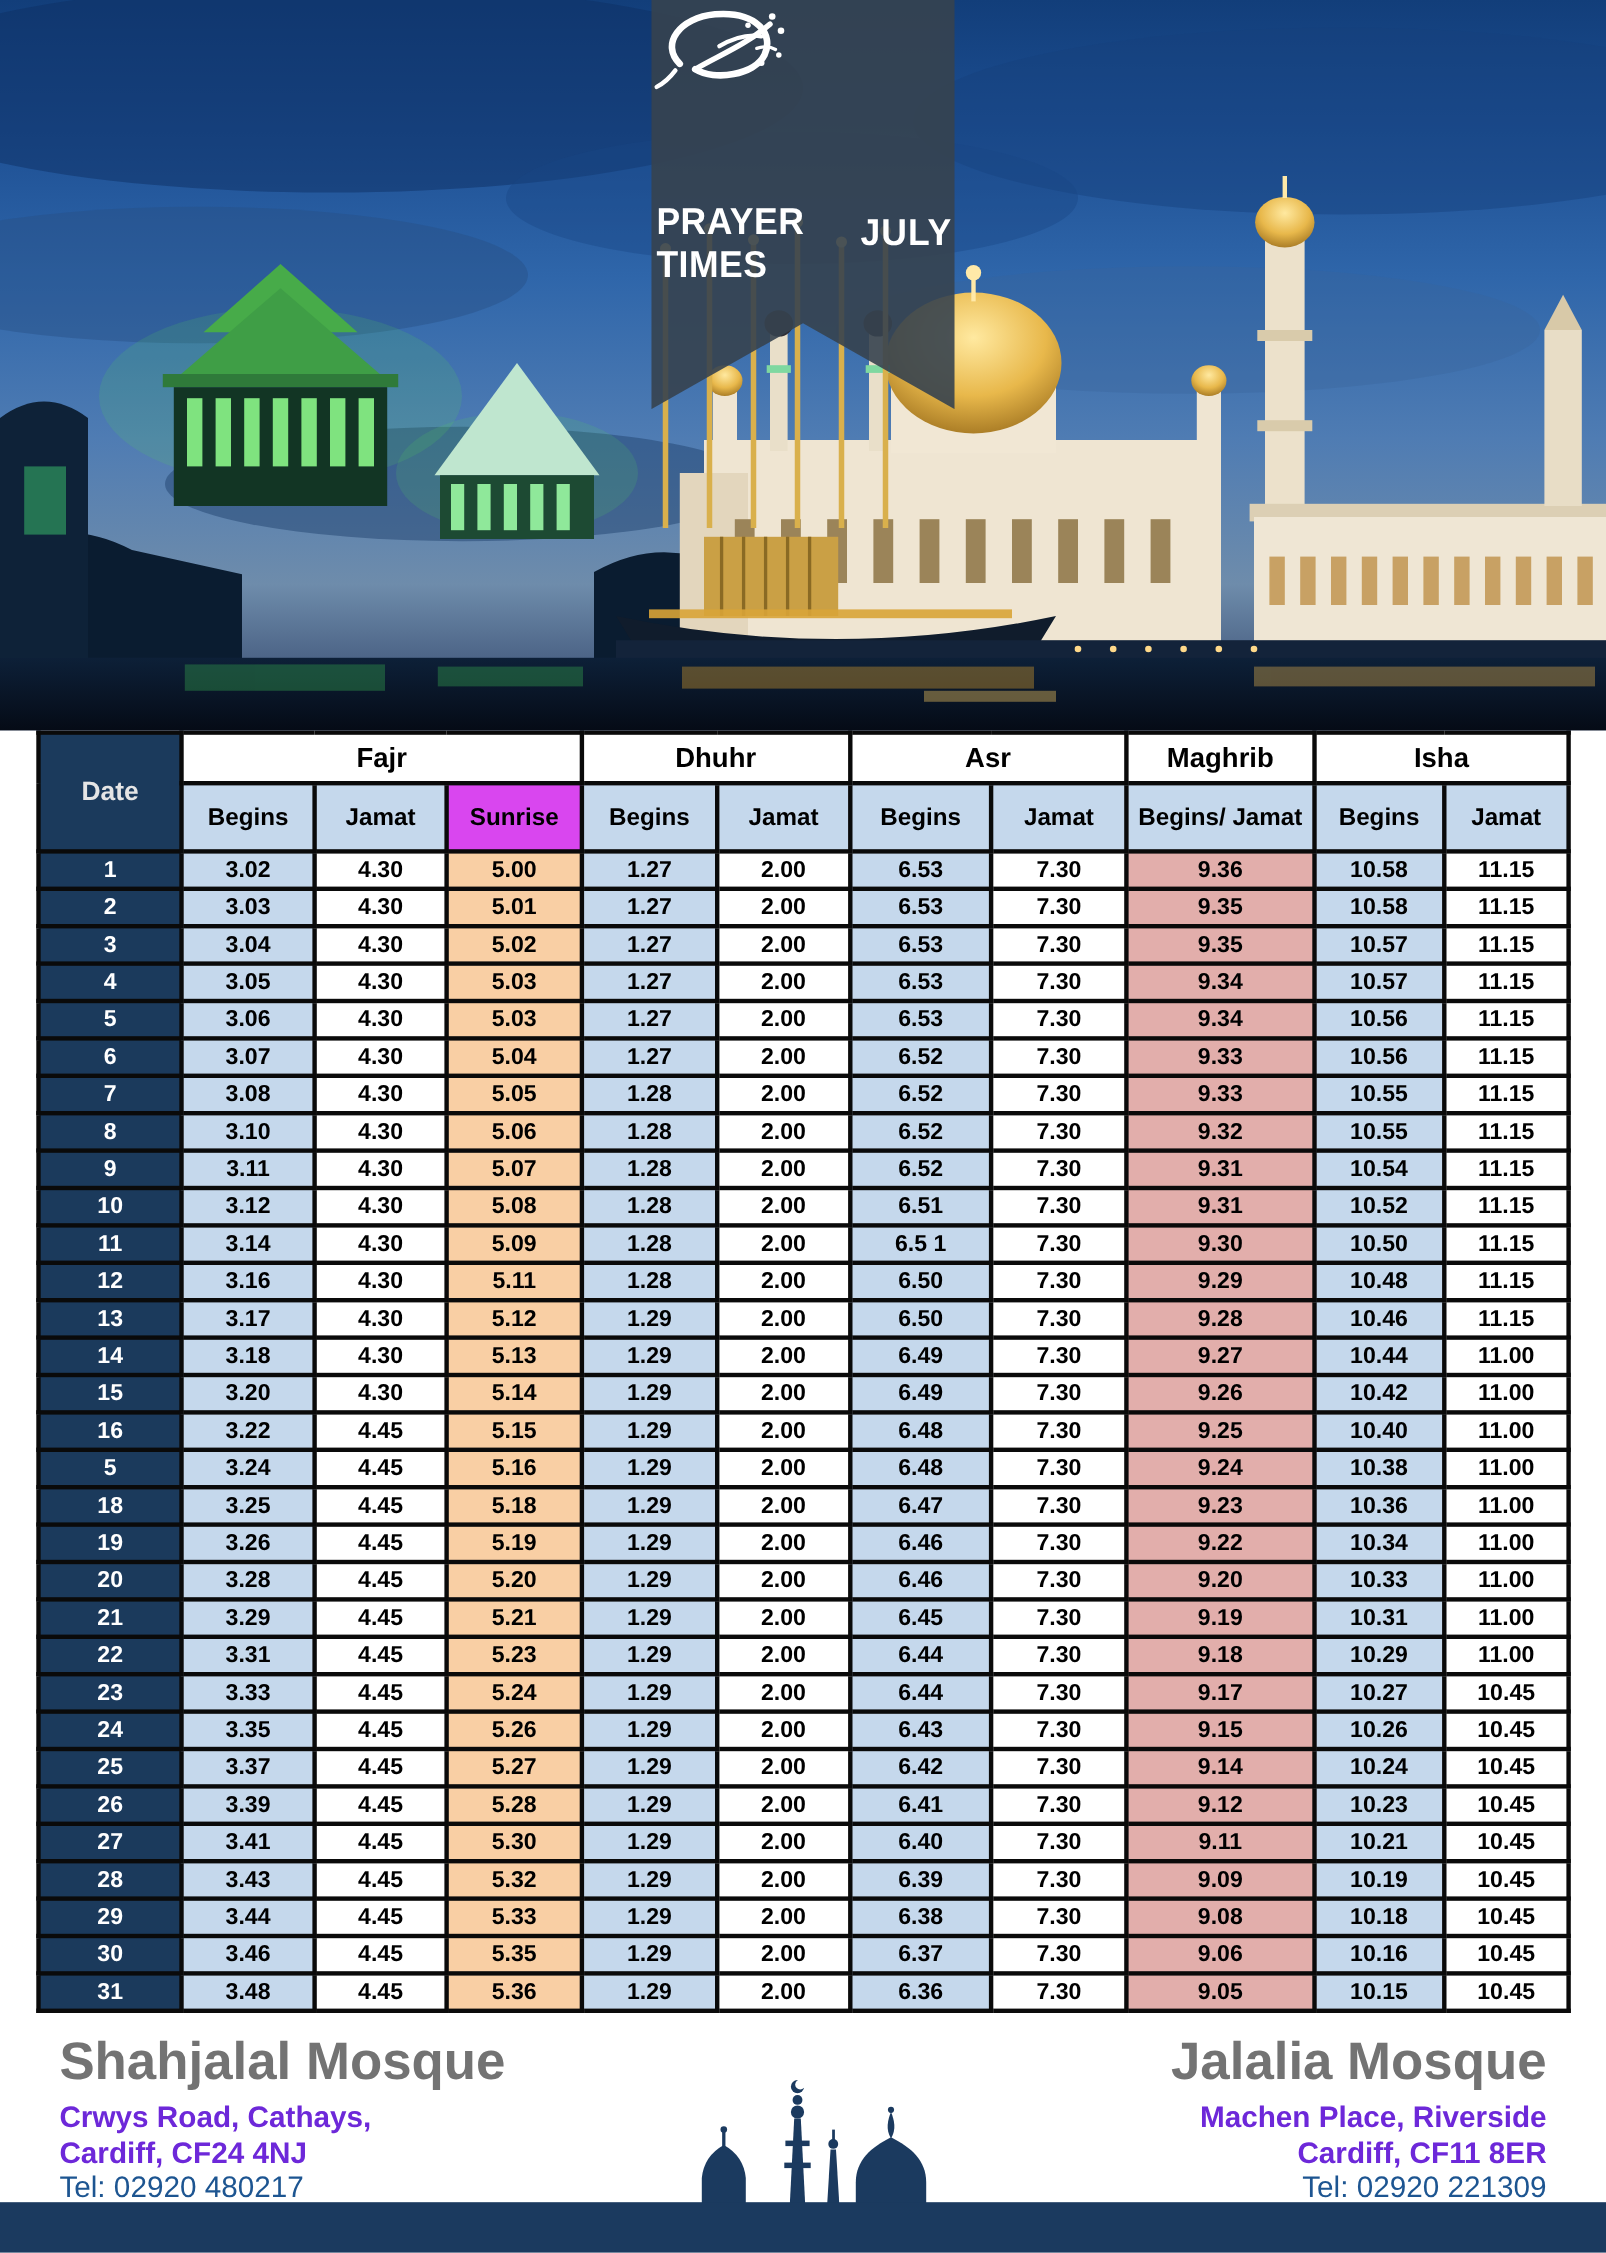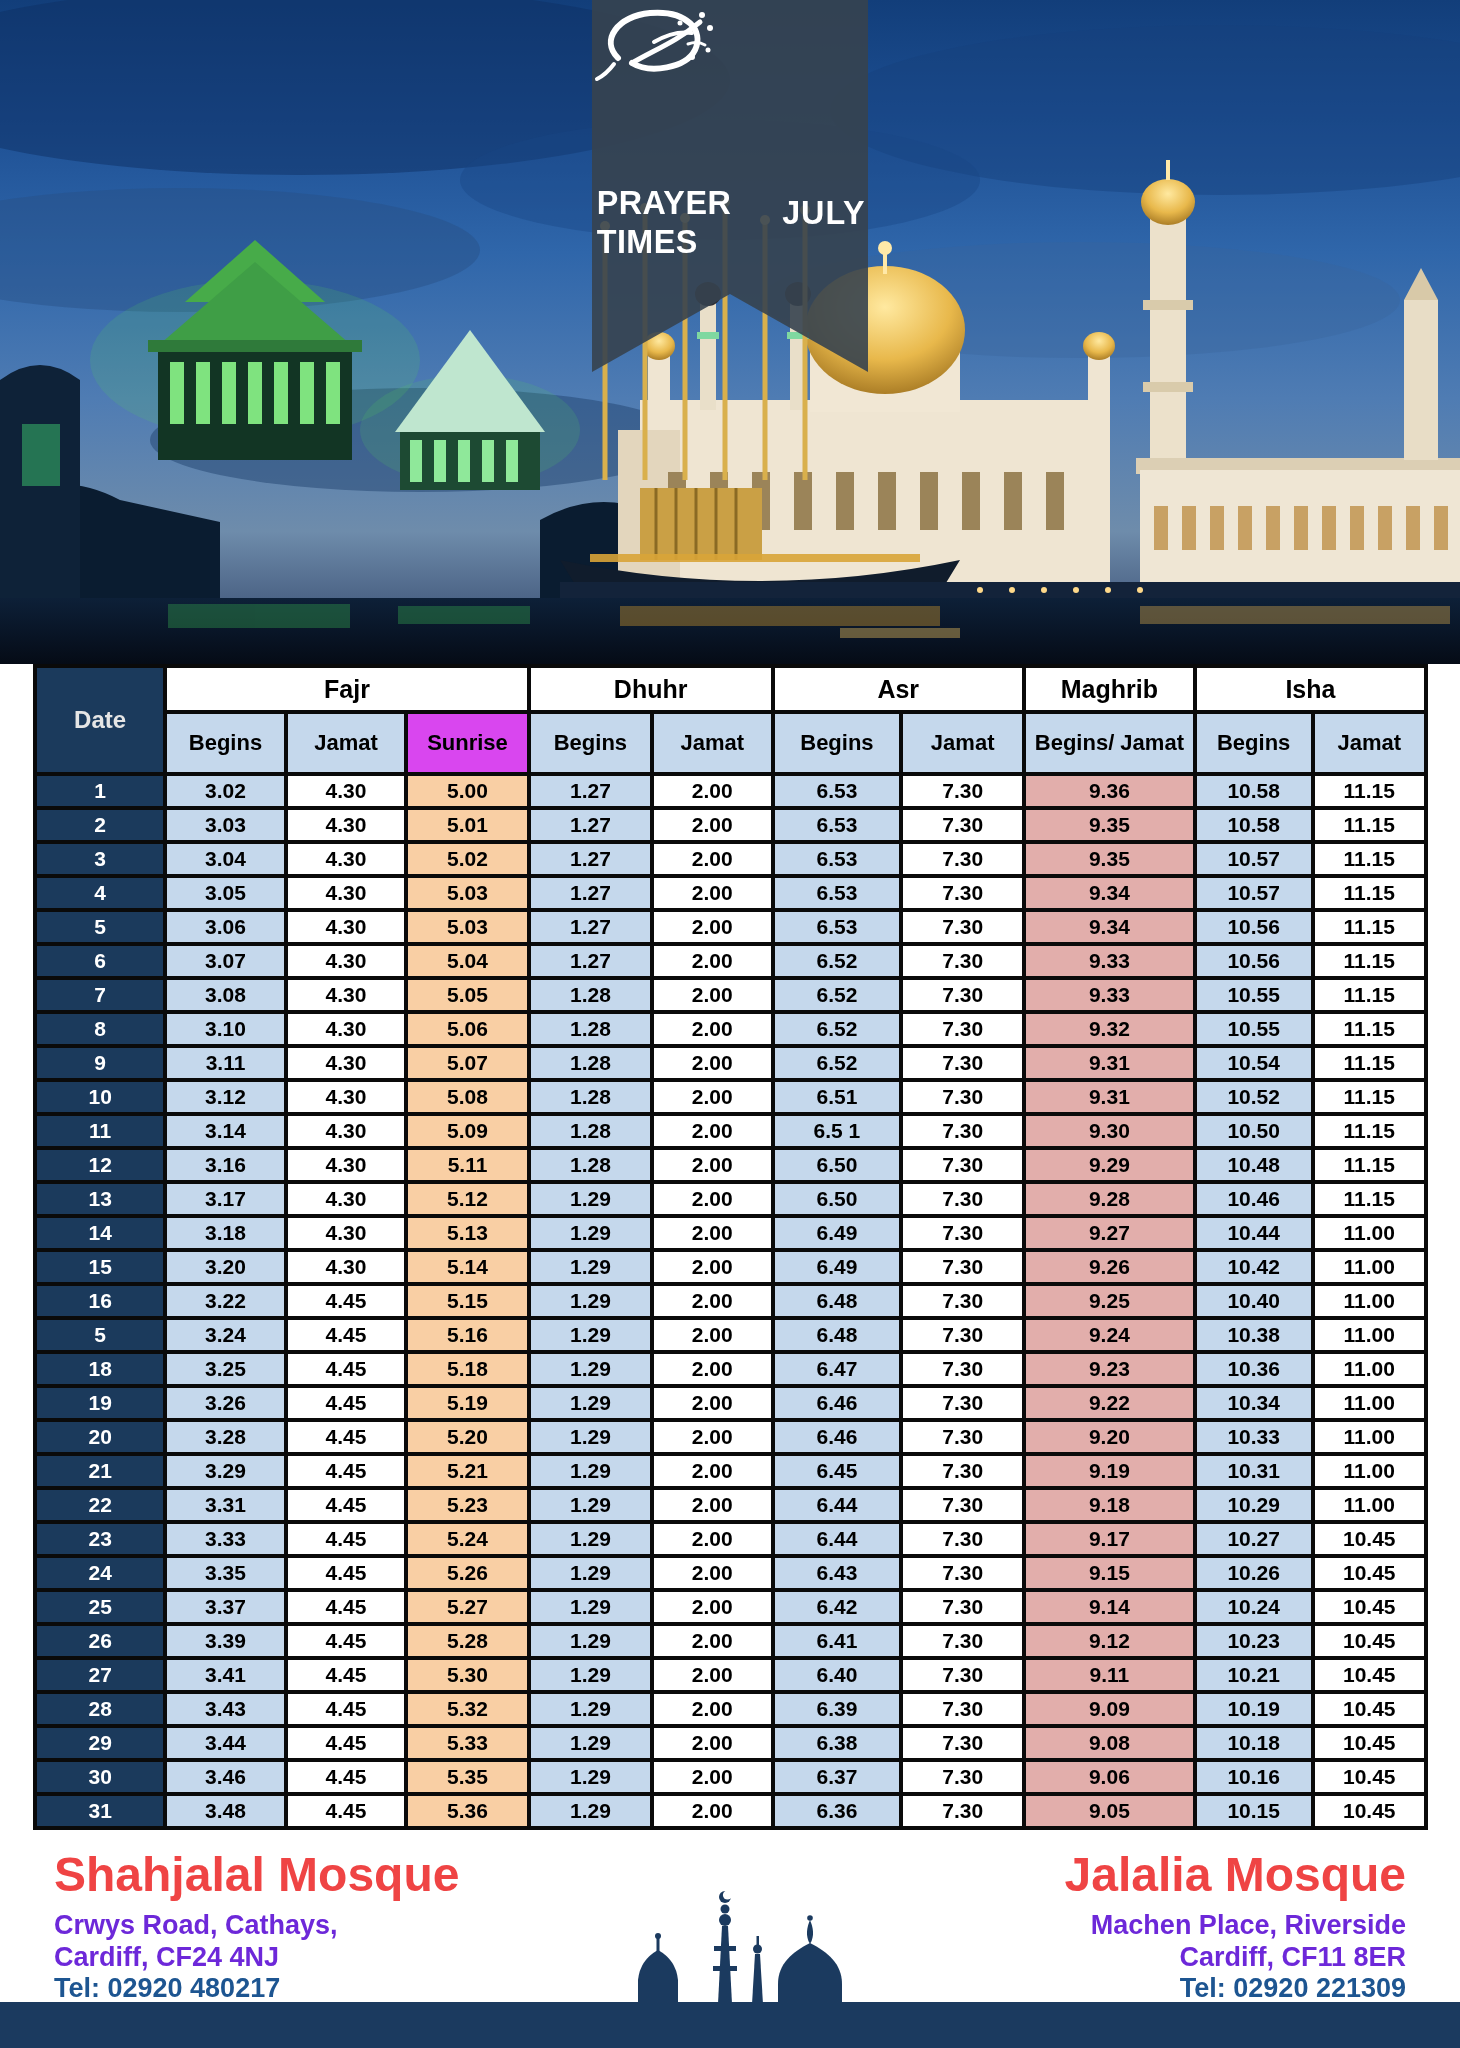--- a/index.html
+++ b/index.html
@@ -33,23 +33,23 @@
   td.c-date{background:#1b3a5c;color:#ffffff;}
   td.c-blue{background:#c5d8ec;}
   td.c-white{background:#ffffff;}
   td.c-peach{background:#f9cfa4;}
   td.c-pink{background:#e2aeab;}
 
   
   .footer{display:flex;justify-content:space-between;align-items:flex-start;padding:20px 54px 0 54px;}
   .f-left{text-align:left;}
   .f-right{text-align:right;}
-  .mosque-name{font-size:48px;font-weight:bold;color:#ef4444;margin:0 0 10px 0;line-height:1.05;}
+  .mosque-name{font-size:48px;font-weight:bold;color:#737373;margin:0 0 10px 0;line-height:1.05;}
   .addr{font-size:27px;font-weight:bold;color:#6d28d9;line-height:1.16;}
-  .tel{font-size:27px;font-weight:bold;color:#1d5591;line-height:1.16;}
+  .tel{font-size:27px;font-weight:normal;color:#1d5591;line-height:1.16;}
 
   .bottom-bar{position:absolute;left:0;bottom:0;width:1460px;height:46px;background:#1b3a5f;}
   .silhouette{position:absolute;left:632px;bottom:44px;width:230px;height:120px;}
 </style>
 </head>
 <body>
 
 <div class="page">
 
   <div class="hero">

